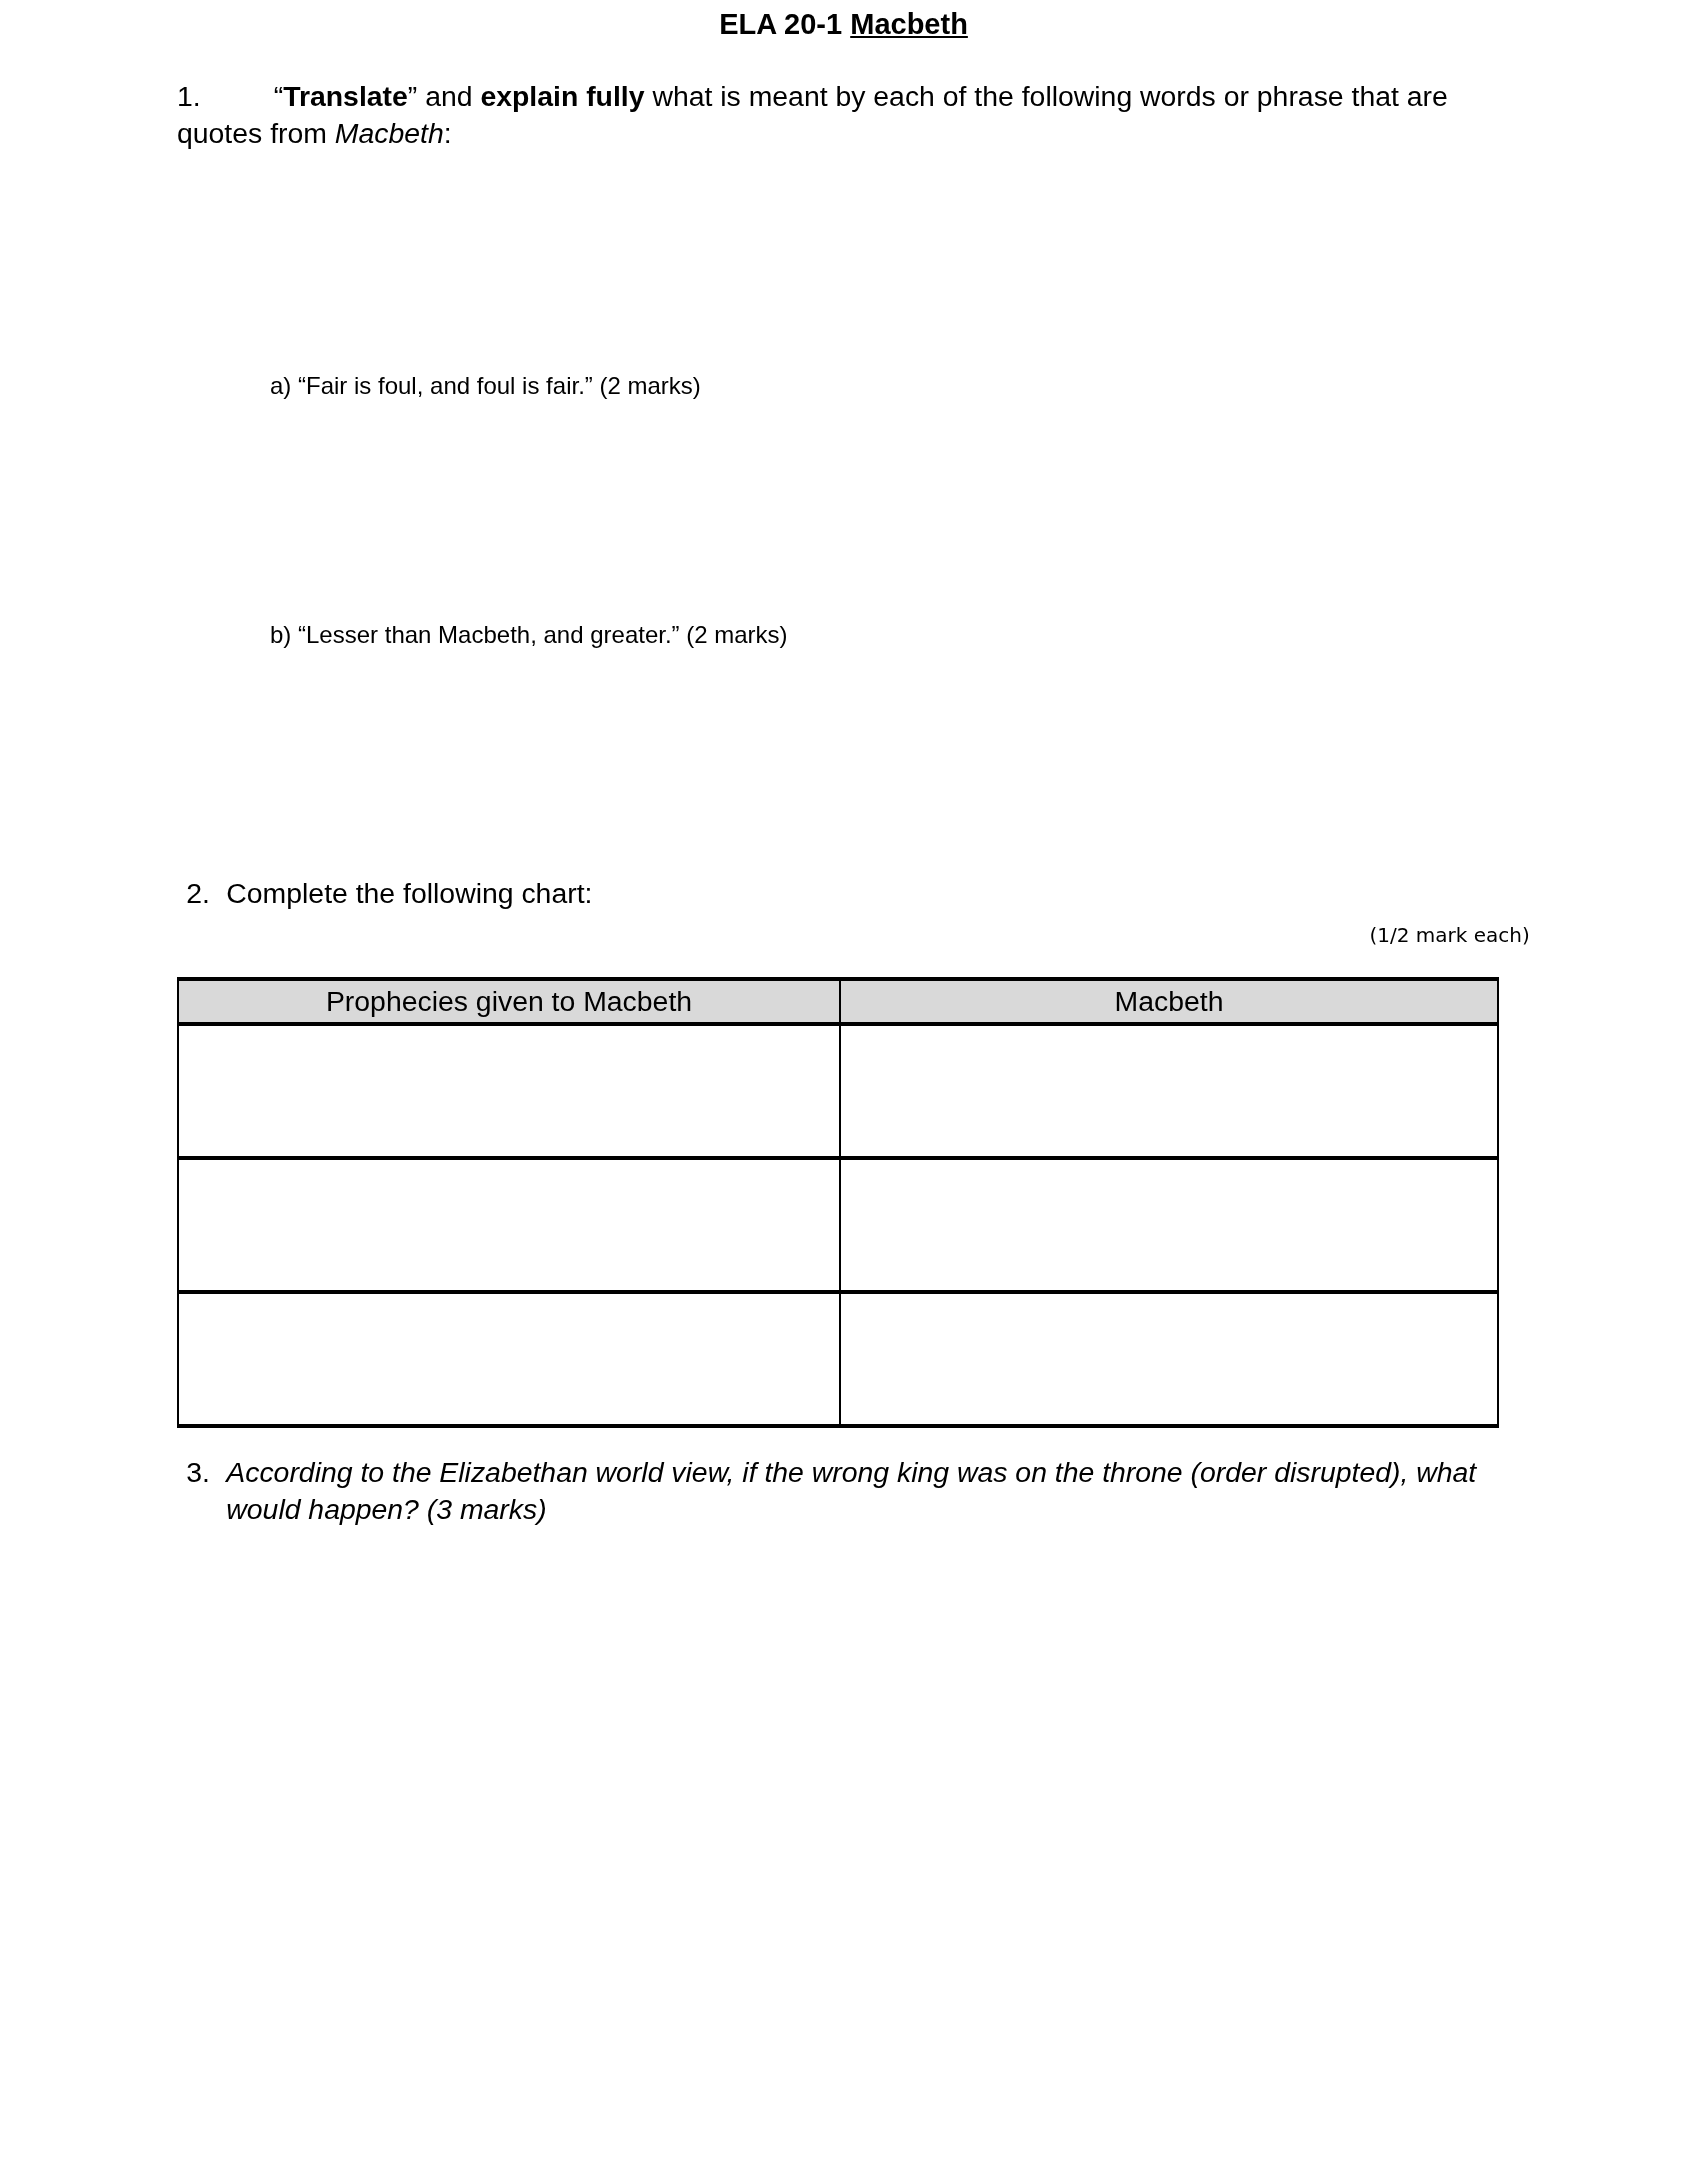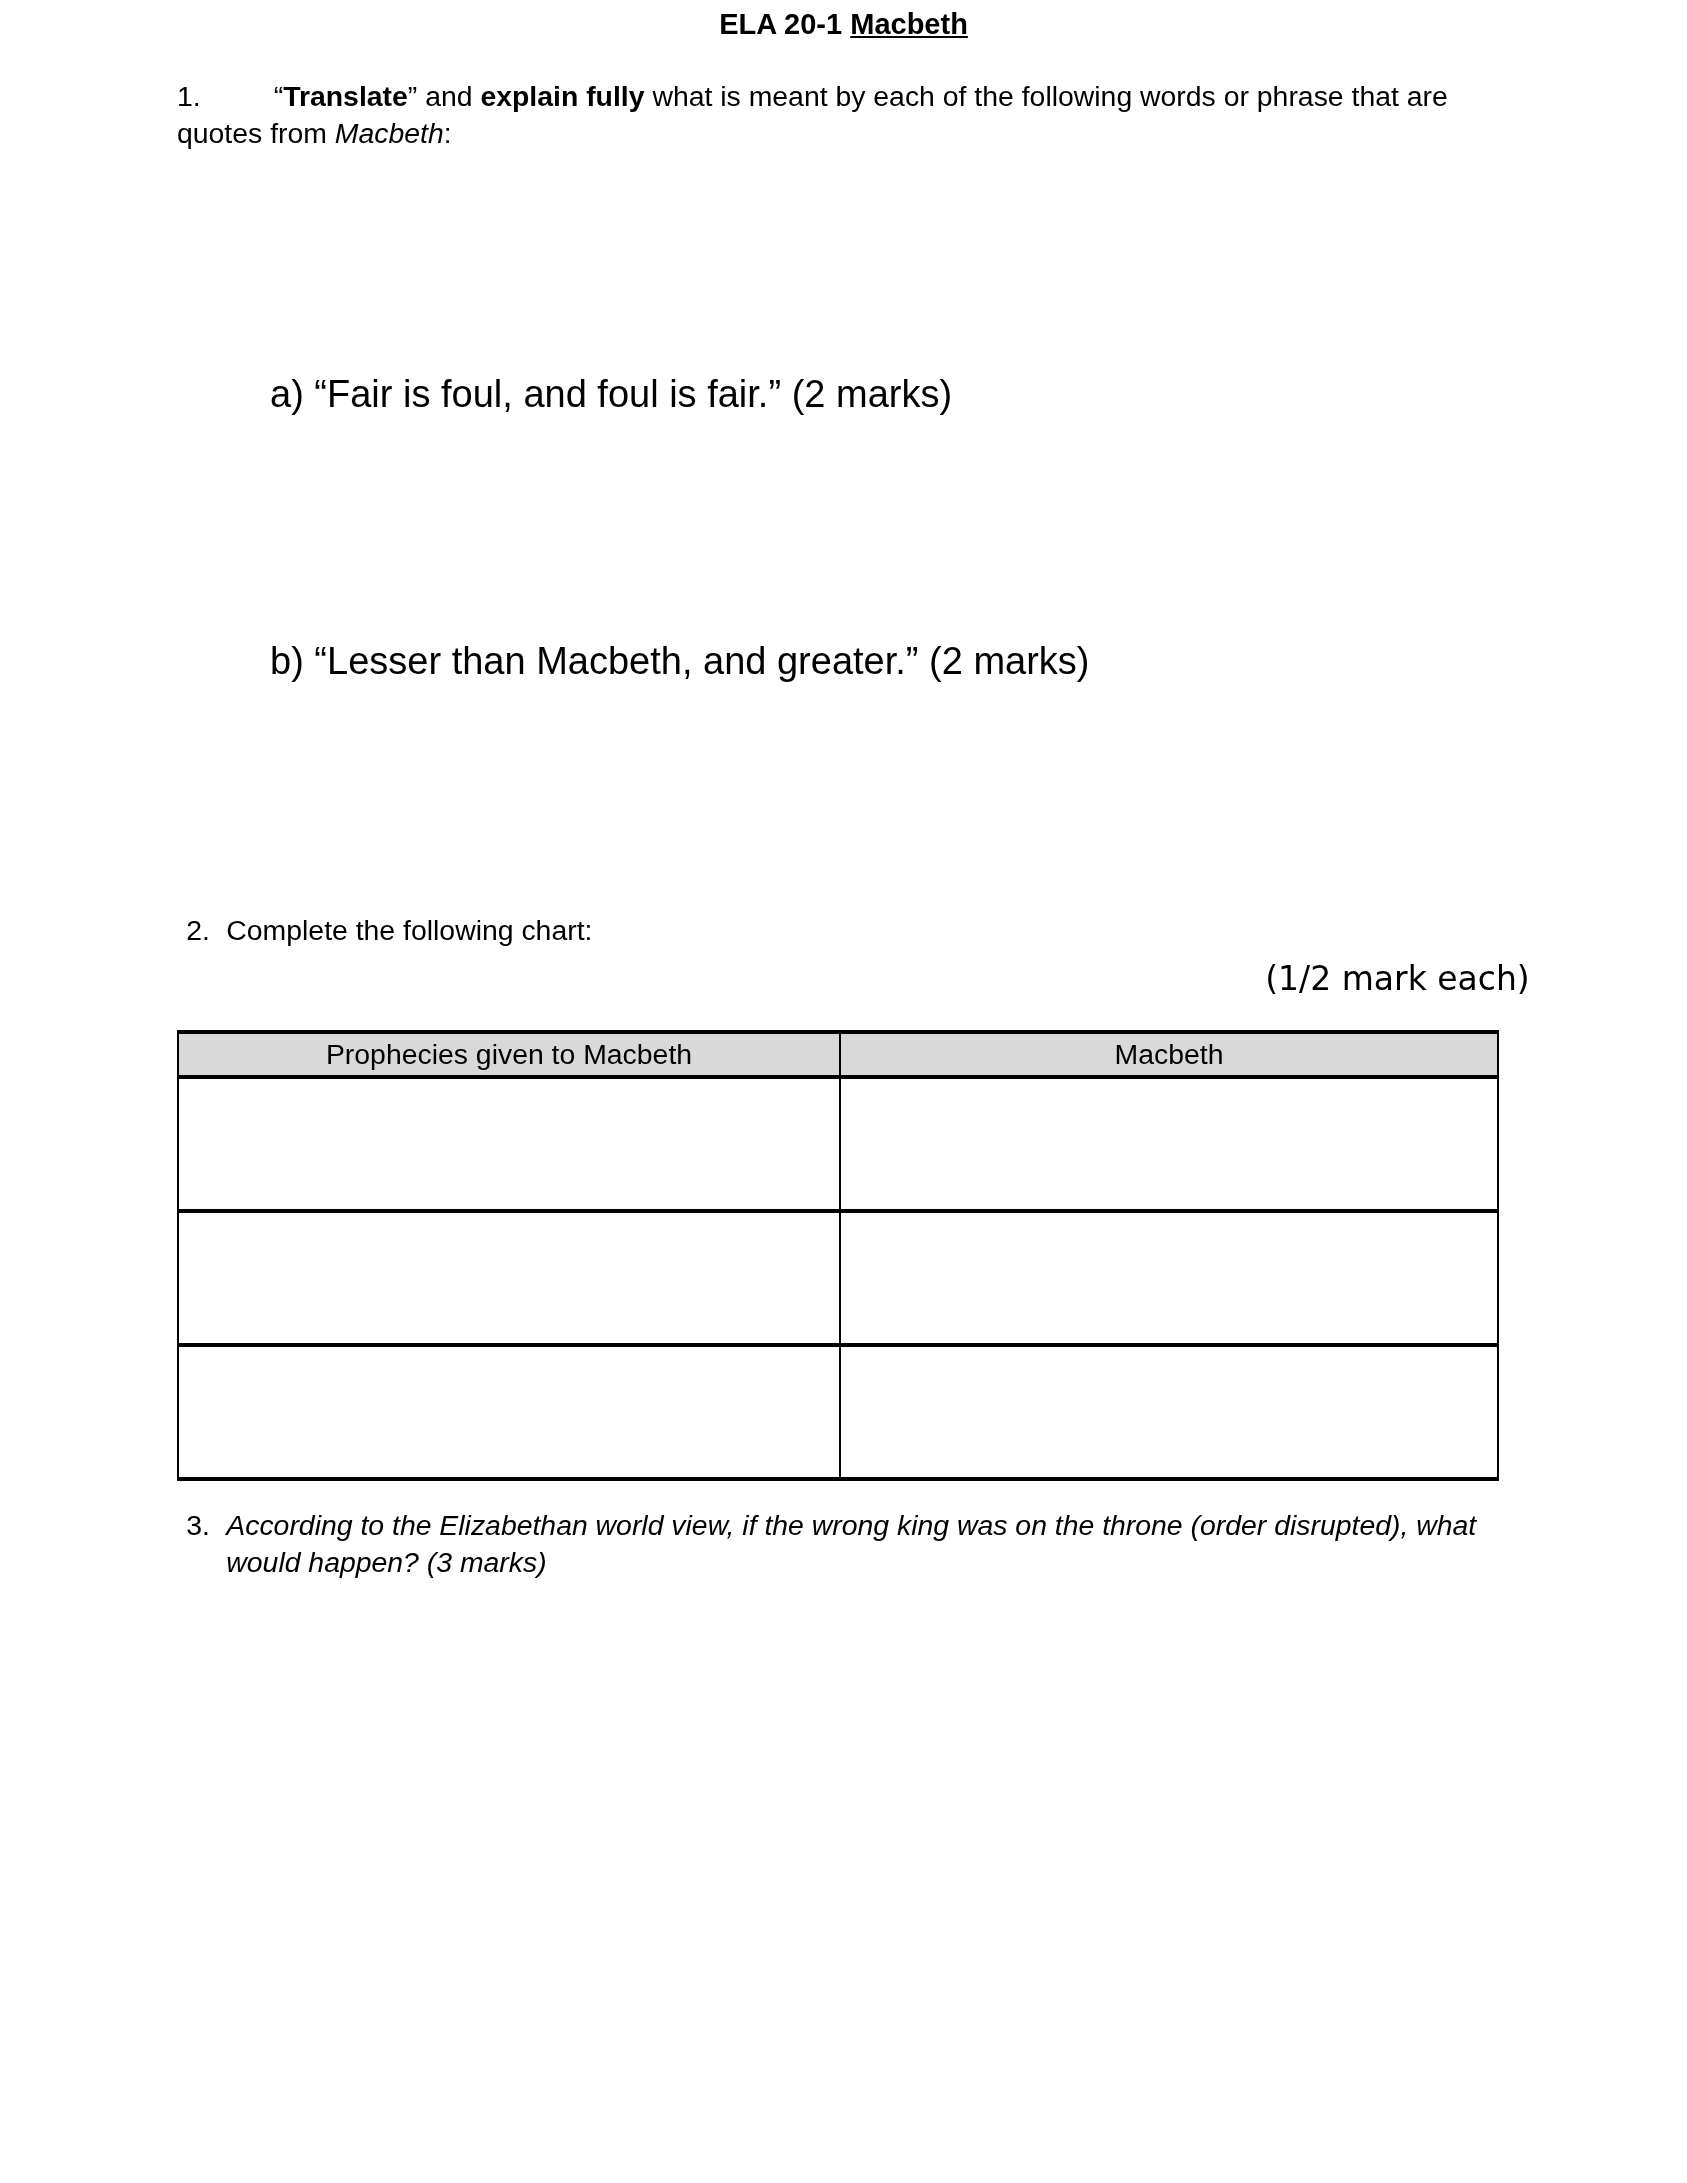--- a/index.html
+++ b/index.html
@@ -62,42 +62,42 @@
     text-indent: 0;
   }
   .q1 .numgap {
     display: inline-block;
     width: 73px;
   }
   .q1 b { font-weight: bold; }
   .q1 i { font-style: italic; }
 
   .sub-item {
-    font-size: 38px;
+    font-size: 24px;
     line-height: 1.30;
     margin: 0;
     padding-left: 93px;
   }
   .gap-a { height: 218px; }
   .gap-b { height: 225px; }
 
   .q2-row {
     display: flex;
     align-items: flex-start;
     font-size: 28.4px;
     line-height: 1.30;
     padding-left: 9.3px;
   }
   .q2-num {
     width: 40px;
     flex: none;
   }
   .marks-line {
     font-family: "DejaVu Sans", sans-serif;
-    font-size: 33px;
+    font-size: 20px;
     line-height: 1.30;
     text-align: right;
     padding-right: 5.3px;
     margin-top: 9.3px;
   }
 
   
   .chart-wrap {
     margin-top: 29px;
     padding-left: 0px;

